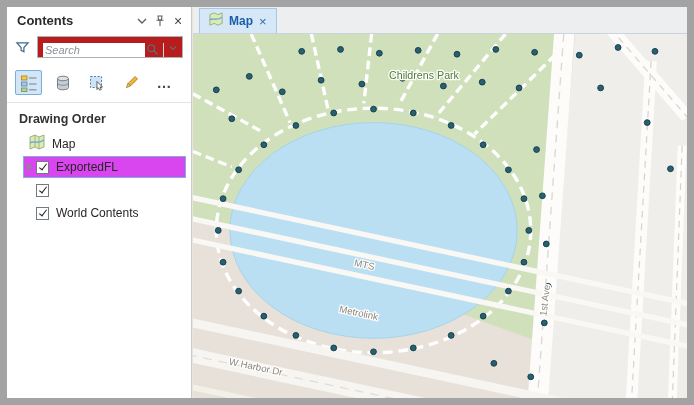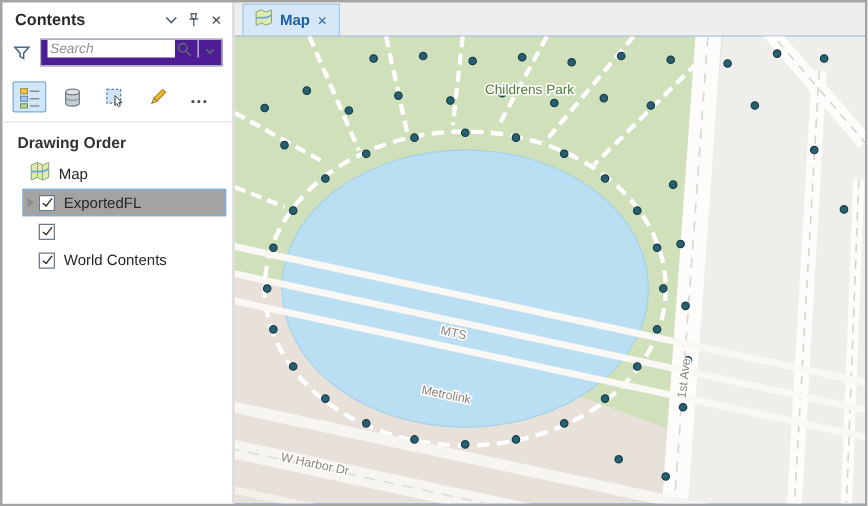--- a/index.html
+++ b/index.html
@@ -1,56 +1,56 @@
 <!DOCTYPE html>
 <html><head>
 <meta charset="utf-8">
 <style>
   html,body{margin:0;padding:0;background:#ffffff;}
   *{box-sizing:border-box;}
   .app{
     position:relative;width:694px;height:405px;
-    border:2px solid #a3a3a3;background:#e9e4de;overflow:hidden;
+    border:7px solid #a3a3a3;background:#e9e4de;overflow:hidden;
     font-family:"Liberation Sans",sans-serif;
   }
   
   .panel{position:absolute;left:0;top:0;width:185px;height:100%;background:#ffffff;border-right:1px solid #c6cbd0;}
   .panel-header{height:27px;display:flex;align-items:center;padding:0 4px 0 10px;}
   .panel-title{flex:1;font-size:13px;font-weight:bold;color:#2b2b2b;}
   .hdr-icon{width:18px;height:18px;display:flex;align-items:center;justify-content:center;color:#5a6268;cursor:pointer;}
   .hdr-icon svg{display:block;}
   .close-glyph{font-size:14px;line-height:1;color:#444;}
   .search-row{display:flex;align-items:center;padding:2px 8px 6px 7px;}
   .funnel{width:17px;height:17px;display:flex;align-items:center;justify-content:center;}
-  .search-box{flex:1;margin-left:6px;height:22px;border:1px solid #aab1b7;background:#4c1d95;display:flex;align-items:flex-start;padding:0 3px 0 5px;}
+  .search-box{flex:1;margin-left:6px;height:22px;border:1px solid #aab1b7;background:#b91c1c;display:flex;align-items:flex-end;padding:0 3px 0 5px;}
   .search-input{flex:1;border:none;outline:none;font-size:11px;font-style:italic;color:#444;width:60px;font-family:"Liberation Sans",sans-serif;}
   .search-input::placeholder{color:#8d9297;font-style:italic;}
   .vdiv{width:1px;height:14px;background:#d4d7da;margin:0 3px;}
   .tools{display:flex;align-items:center;gap:7px;padding:6px 8px 7px 8px;border-bottom:1px solid #e4e4e4;}
   .tool{width:27px;height:25px;display:flex;align-items:center;justify-content:center;border:1px solid transparent;border-radius:2px;cursor:pointer;}
   .tool.selected{background:#d3e6f8;border-color:#79aedb;}
   .more-glyph{font-size:15px;font-weight:bold;color:#4a4a4a;letter-spacing:1px;line-height:10px;}
   .section-label{padding:9px 16px 6px 12px;font-size:12.5px;font-weight:bold;color:#333333;}
   .tree{font-size:12px;color:#262626;}
   .tree-row{display:flex;align-items:center;height:23px;padding-left:22px;}
   .tree-row .lbl{margin-left:7px;}
   .layer-row{display:flex;align-items:center;height:22px;margin:1px 5px 1px 16px;padding-left:2px;border:1px solid transparent;}
-  .layer-row.selected{background:#a3a3a3;border-color:#7fb0dd;}
+  .layer-row.selected{background:#d946ef;border-color:#7fb0dd;}
   .exp{width:0;height:0;border-top:4px solid transparent;border-bottom:4px solid transparent;border-left:5px solid #8a8a8a;margin:0 4px 0 1px;}
   .exp-spacer{width:10px;}
   .cb{position:relative;width:13px;height:13px;background:#fff;border:1px solid #6e7a84;flex:0 0 auto;}
   .cb .tick{position:absolute;left:3.5px;top:0.5px;width:4px;height:8px;border:solid #1f1f1f;border-width:0 1.6px 1.6px 0;transform:rotate(38deg);}
   .layer-row .lbl{margin-left:7px;white-space:nowrap;}
   
   .tabbar{position:absolute;left:186px;top:0;right:0;height:27px;background:#eceef0;border-bottom:1px solid #ccd4db;display:flex;align-items:flex-end;}
   .tab{height:25px;margin-left:6px;background:#d6e7f8;border:1px solid #a6c7e5;border-bottom:none;display:flex;align-items:center;gap:6px;padding:0 9px;cursor:pointer;}
   .tab-label{font-size:12px;color:#1a5fa6;font-weight:bold;}
   .tab-close{font-size:13px;color:#2e6aa8;line-height:1;cursor:pointer;}
   
-  .map{position:absolute;left:186px;top:27px;right:0;bottom:0;overflow:hidden;background:#3b82f6;cursor:default;}
+  .map{position:absolute;left:186px;top:27px;right:0;bottom:0;overflow:hidden;background:#1d4ed8;cursor:default;}
   .map svg{position:absolute;left:0;top:0;width:100%;height:100%;}
 </style>
 </head>
 <body>
 
 <div class="app">
 
   <aside class="panel">
 
     <div class="panel-header">

